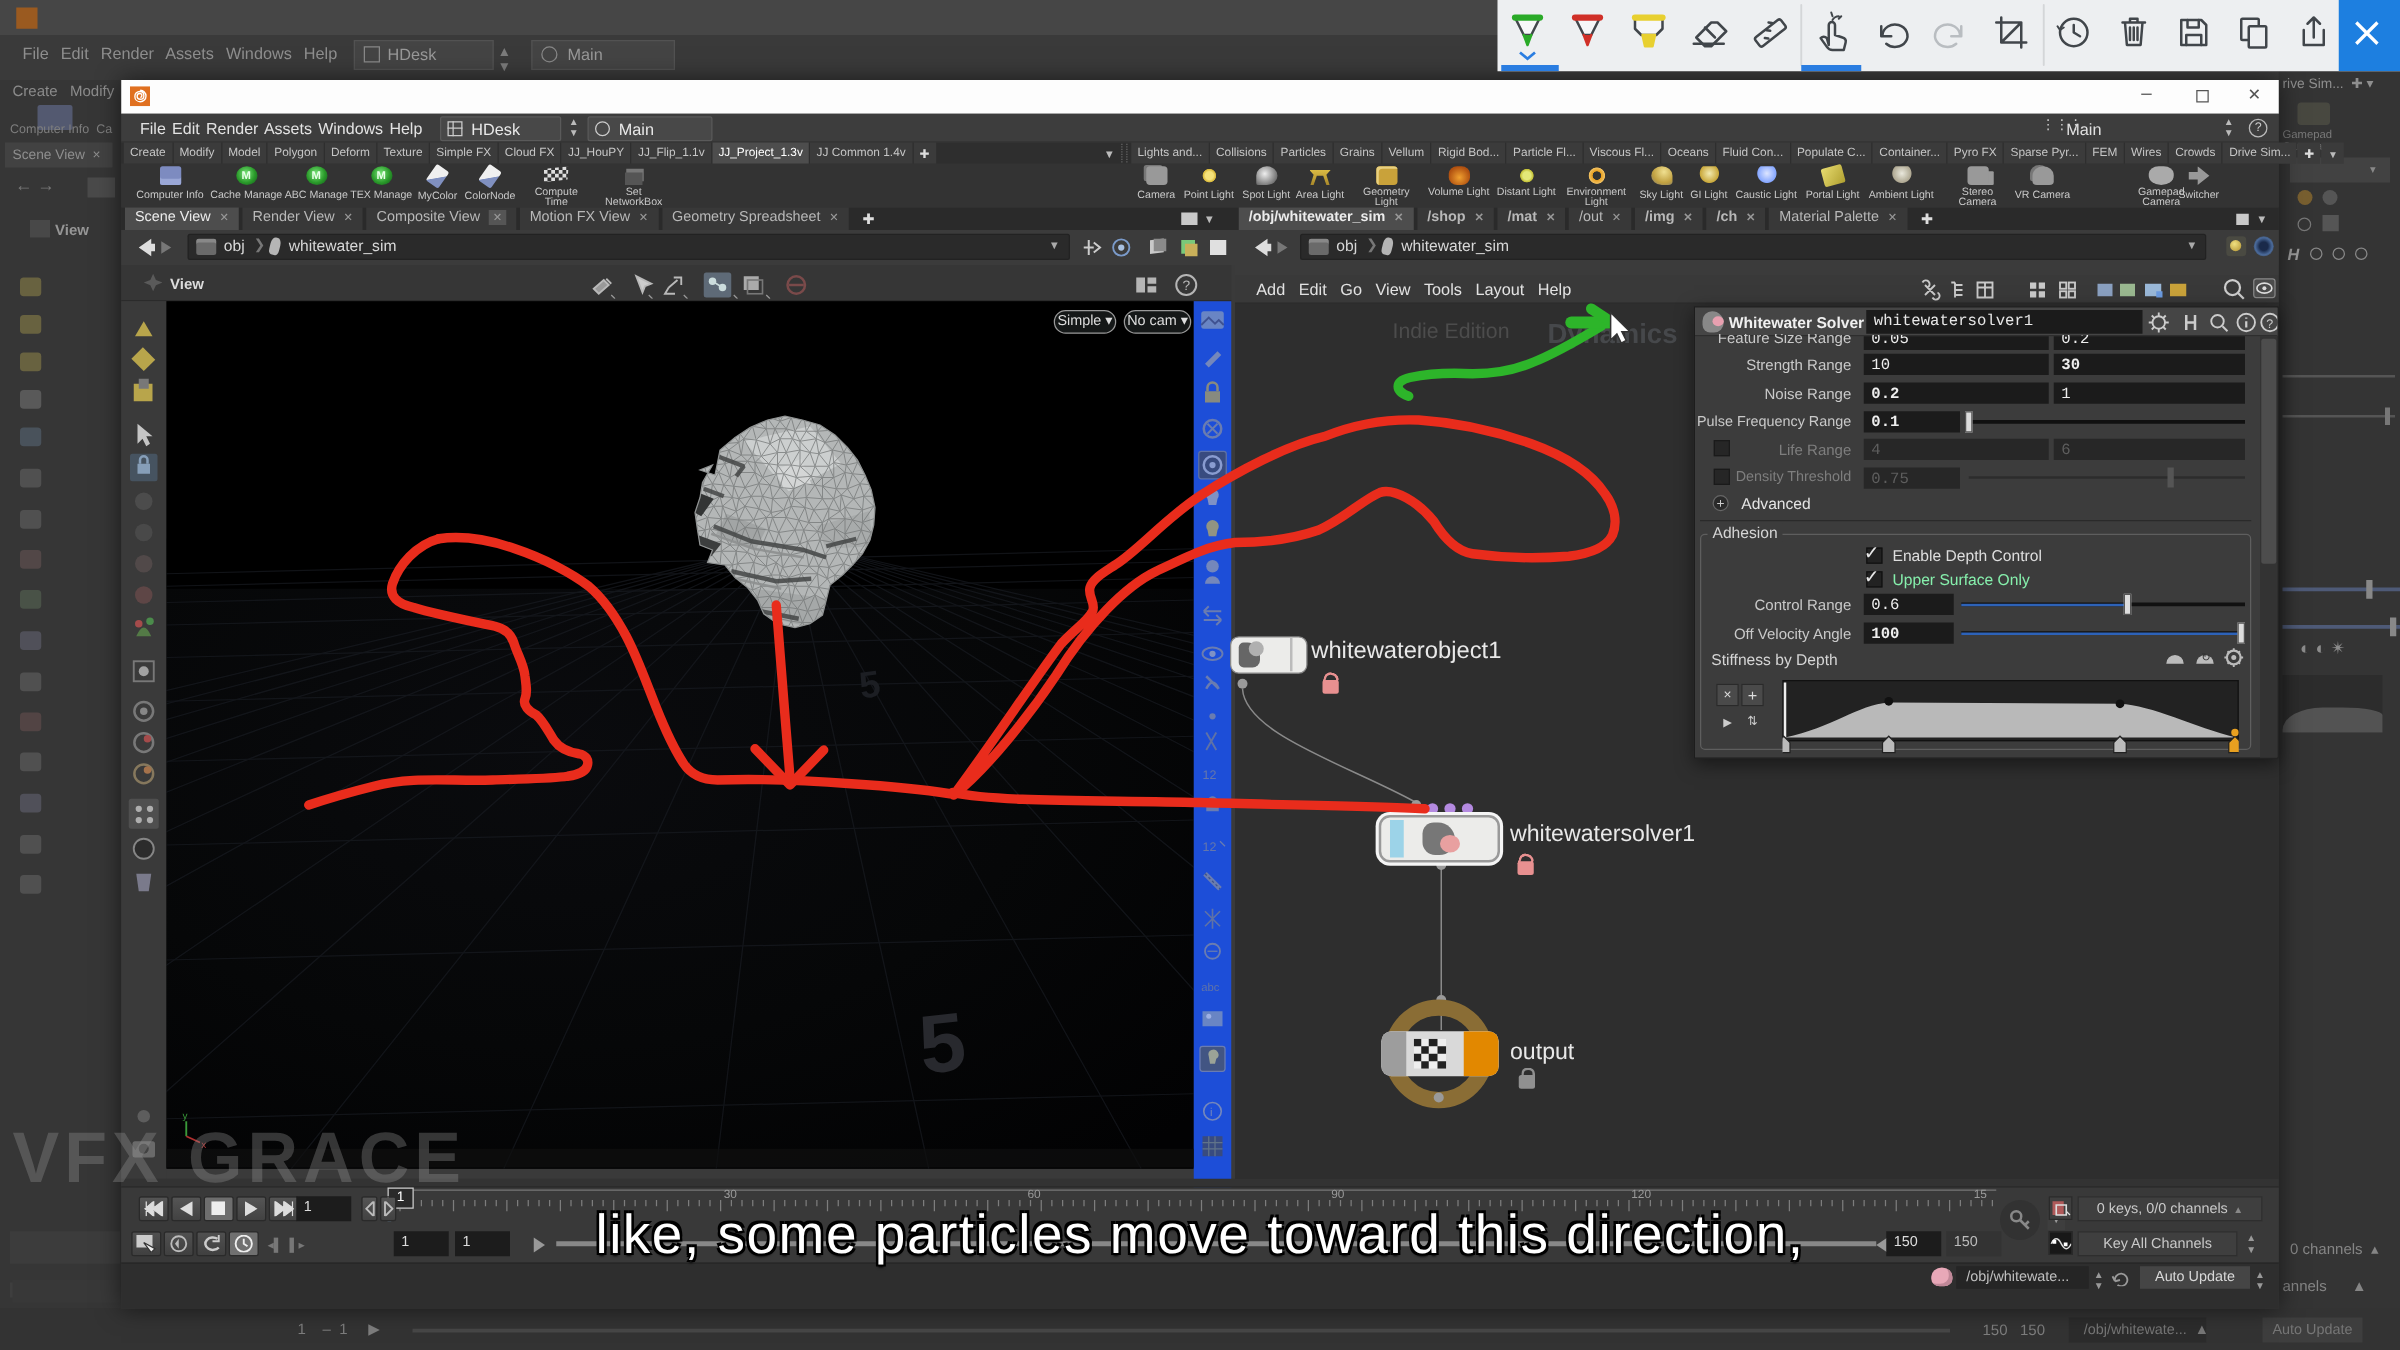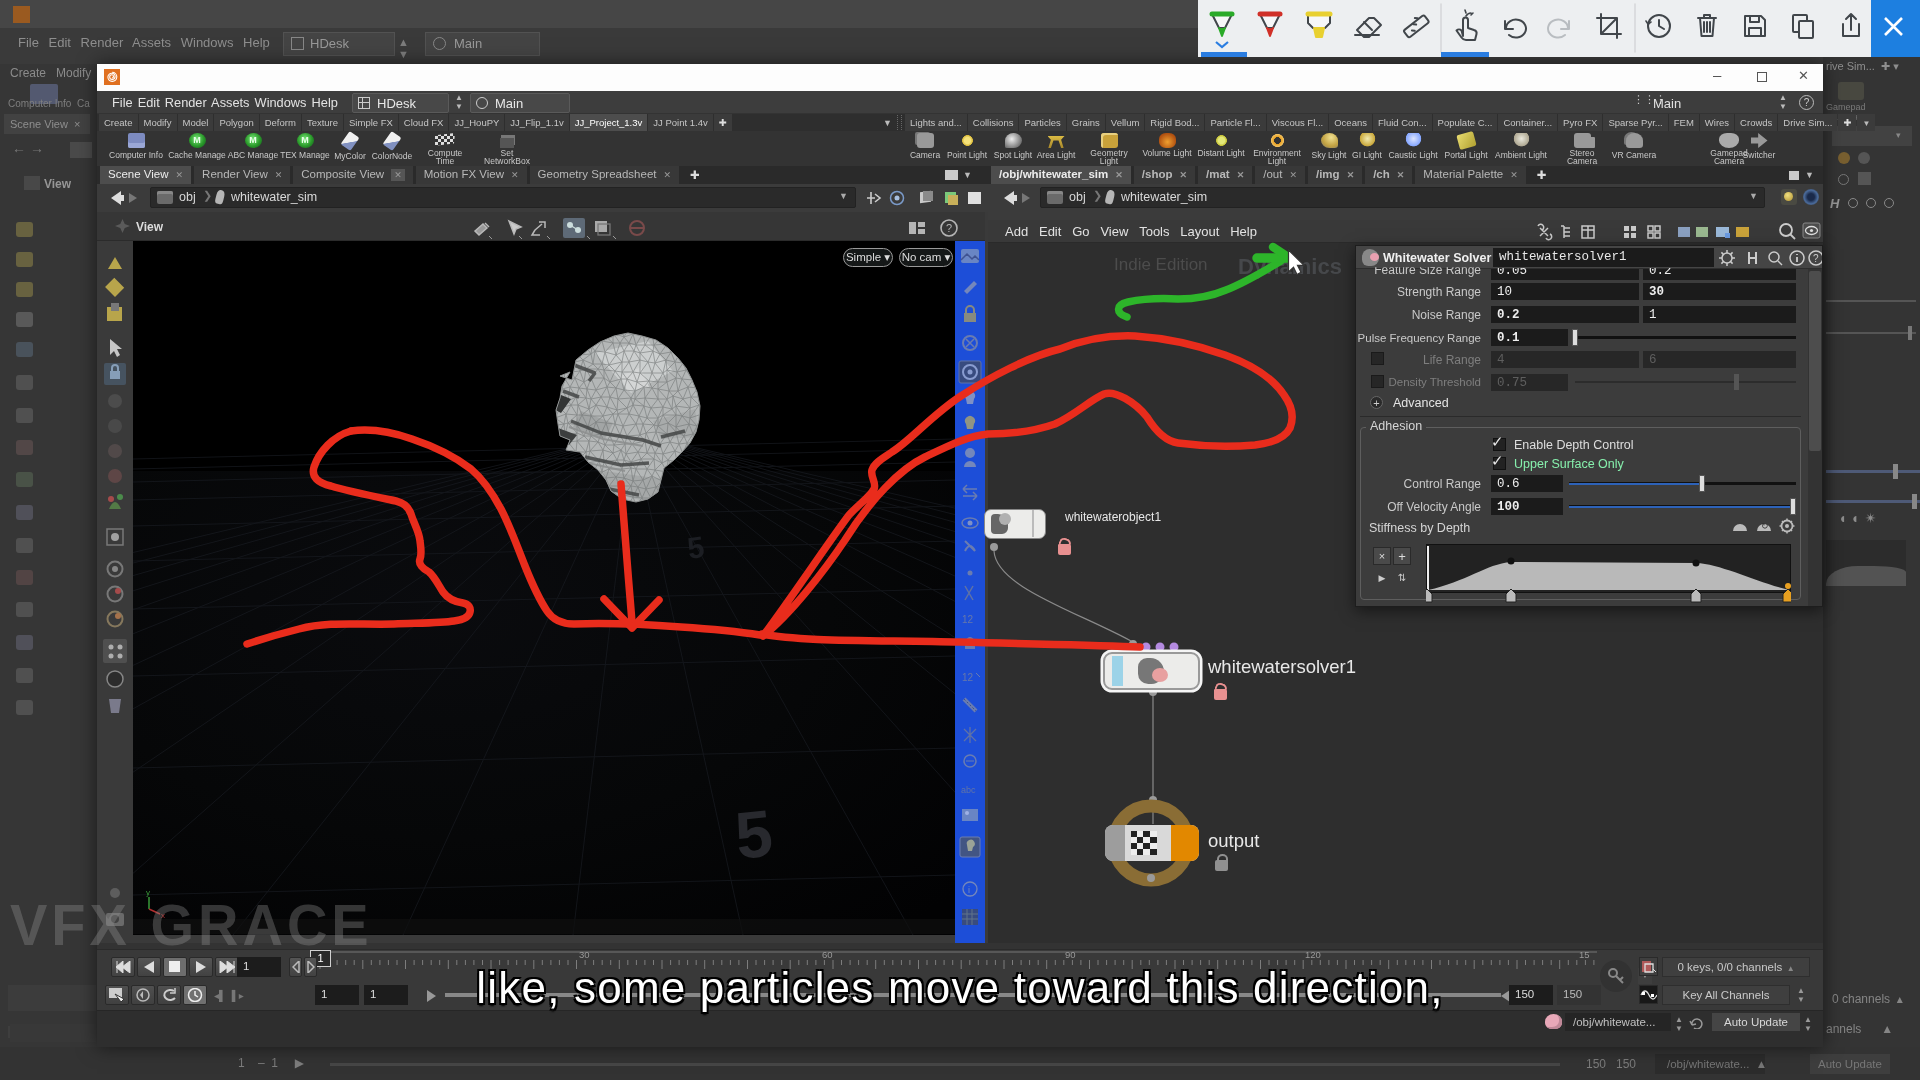--- a/index.html
+++ b/index.html
@@ -155,21 +155,21 @@
           <div class="stab">Modify</div>
           <div class="stab">Model</div>
           <div class="stab">Polygon</div>
           <div class="stab">Deform</div>
           <div class="stab">Texture</div>
           <div class="stab">Simple FX</div>
           <div class="stab">Cloud FX</div>
           <div class="stab">JJ_HouPY</div>
           <div class="stab">JJ_Flip_1.1v</div>
           <div class="stab sel">JJ_Project_1.3v</div>
-          <div class="stab">JJ Point 1.4v</div>
+          <div class="stab">JJ Common 1.4v</div>
           <div class="stab" style="color:#ddd">✚</div>
     </div>
     <div class="a tx" style="left:786px;top:4px;font-size:9px;color:#bbb">▼</div>
     <div class="a" style="left:800px;top:1px;width:5px;height:15px;border-left:1px dotted #666;border-right:1px dotted #666"></div>
     <div class="a" style="left:808px;top:0;height:17px;display:flex">
       <div class="stab">Lights and...</div>
           <div class="stab">Collisions</div>
           <div class="stab">Particles</div>
           <div class="stab">Grains</div>
           <div class="stab">Vellum</div>
@@ -1723,21 +1723,21 @@
       <circle cx="165" cy="480" r="4" fill="#9a9a9a"></circle>
       <circle cx="165" cy="588" r="4" fill="#9a9a9a"></circle>
       <circle cx="163" cy="631" r="37" fill="none" stroke="#8a6d35" stroke-width="13"></circle>
       <circle cx="163" cy="666" r="4" fill="#9a9a9a"></circle>
     </svg>
 
     <div class="a" style="left:-4px;top:297px;width:62px;height:30px;background:#ececea;border:1.5px solid #888;border-radius:7px"></div>
     <div class="a" style="left:3px;top:302px;width:17px;height:20px;background:#666;border-radius:4px 10px 6px 4px"></div>
     <div class="a" style="left:11px;top:301px;width:12px;height:12px;background:#b0b0b0;border-radius:50%"></div>
     <div class="a" style="left:44px;top:298px;width:2px;height:27px;background:#bbb"></div>
-    <div class="a tx" style="left:77px;top:298px;font-size:12px;color:#e8e8e8">whitewaterobject1</div>
+    <div class="a tx" style="left:61px;top:298px;font-size:19px;color:#e8e8e8">whitewaterobject1</div>
     <div class="a padlock-pink" style="left:70px;top:332px"></div>
 
     <div class="a" style="left:115px;top:440px;width:97px;height:38px;background:#ececea;border:2px solid #999;border-radius:9px;box-shadow:0 0 0 2.5px #f5f5f5"></div>
     <div class="a" style="left:124px;top:444px;width:11px;height:30px;background:#9cd3e8"></div>
     <div class="a" style="left:150px;top:446px;width:26px;height:26px;background:#777;border-radius:40% 60% 55% 45%"></div>
     <div class="a" style="left:164px;top:456px;width:16px;height:14px;background:#e8a0a0;border-radius:50%"></div>
     <div class="a tx" style="left:220px;top:444px;font-size:18.5px;color:#e8e8e8">whitewatersolver1</div>
     <div class="a padlock-pink" style="left:226px;top:477px"></div>
 
     <div class="a" style="left:117px;top:613px;width:94px;height:36px;background:#d9d9d9;border-radius:8px;overflow:hidden">

